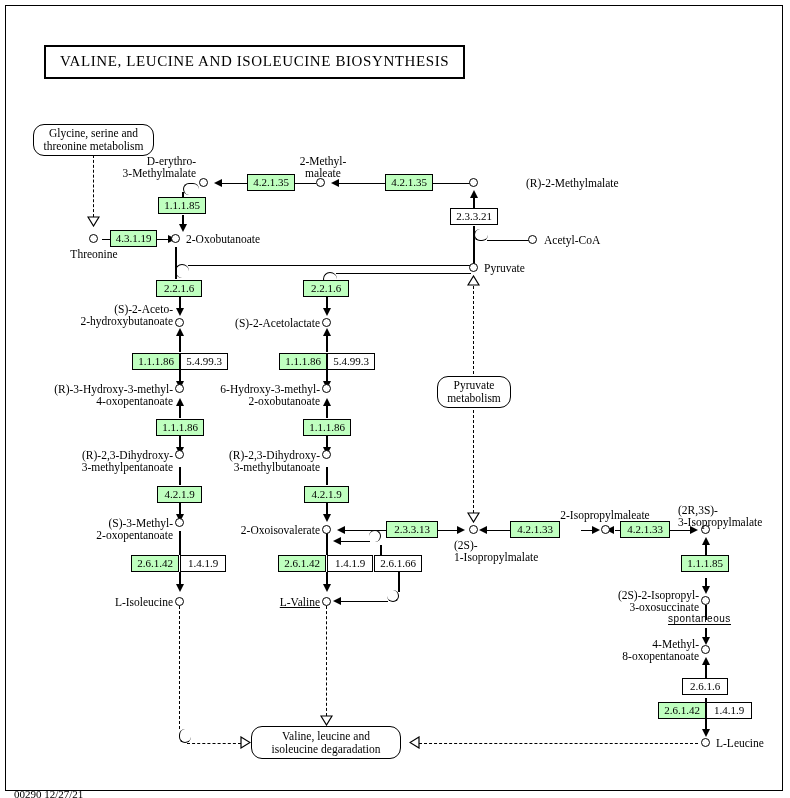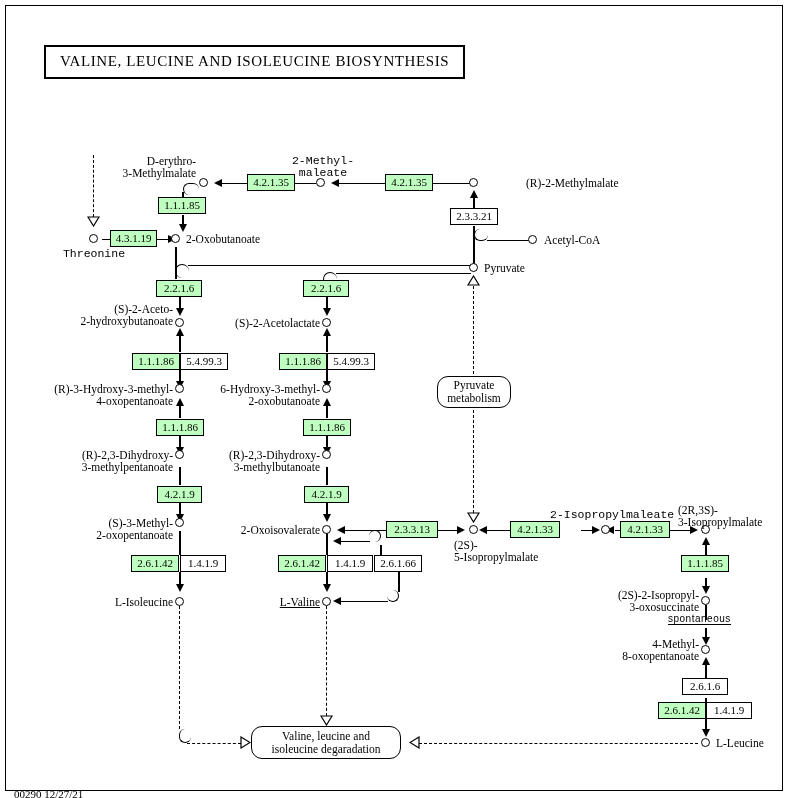--- a/index.html
+++ b/index.html
@@ -33,21 +33,21 @@
     border:1.6px solid #000;background:#fff;
     box-sizing:border-box;z-index:6;
   }
   .lbl{
     position:absolute;
     font-size:11.5px;line-height:12.2px;
     color:#000;white-space:pre;z-index:7;
     font-family:"Liberation Serif", serif;
   }
   .lbl.r{text-align:right;}
-  .lbl.c{text-align:center;font-family:Liberation Mono, monospace;}
+  .lbl.c{text-align:center;}
   .ebox{
     position:absolute;
     height:17px;
     border:1px solid #000;
     background:#fff;
     font-size:11px;line-height:15px;
     text-align:center;color:#000;
     box-sizing:border-box;z-index:8;
     font-family:"Liberation Serif", serif;
     white-space:nowrap;
@@ -250,20 +250,24 @@
   <div class="ln lnv" style="left:705.3px;top:719px;width:1.4px;height:13px;"></div>
   <div class="arr down" style="left:701.5px;top:729px;"></div>
 
   <div class="dashh" style="left:419px;top:742.5px;width:279px;"></div>
   <div class="harr" style="left:409px;top:736px;">
     <svg width="11" height="13">
         <polygon points="10,1 10,12 1,6.5" fill="#fff" stroke="#000" stroke-width="1.2"></polygon>
       </svg>
   </div>
 
+  <div class="mapbox" style="left:33px;top:124px;width:121px;height:32px;">
+    <span style="white-space:pre-line;">Glycine, serine and
+threonine metabolism</span>
+  </div>
 
   <div class="mapbox" style="left:437px;top:376px;width:74px;height:32px;">
     <span style="white-space:pre-line;">Pyruvate
 metabolism</span>
   </div>
 
   <div class="mapbox" style="left:251px;top:726px;width:150px;height:33px;">
     <span style="white-space:pre-line;">Valine, leucine and
 isoleucine degaradation</span>
   </div>
@@ -316,21 +320,21 @@
 
   <div class="node" style="left:175px;top:518px;"></div>
   <div class="lbl r" style="left:63px;top:517px;width:110px;">(S)-3-Methyl-
 2-oxopentanoate</div>
 
   <div class="node" style="left:322px;top:525px;"></div>
   <div class="lbl r" style="left:224px;top:524px;width:96px;">2-Oxoisovalerate</div>
 
   <div class="node" style="left:469px;top:525px;"></div>
   <div class="lbl" style="left:454px;top:539px;white-space:pre;">(2S)-
-5-Isopropylmalate</div>
+1-Isopropylmalate</div>
 
   <div class="node" style="left:601px;top:525px;"></div>
   <div class="lbl c" style="left:550px;top:509px;width:110px;">2-Isopropylmaleate</div>
 
   <div class="node" style="left:701px;top:525px;"></div>
   <div class="lbl" style="left:678px;top:504px;white-space:pre;">(2R,3S)-
 3-Isopropylmalate</div>
 
   <div class="node" style="left:701px;top:596px;"></div>
   <div class="lbl r" style="left:592px;top:589px;width:107px;">(2S)-2-Isopropyl-

